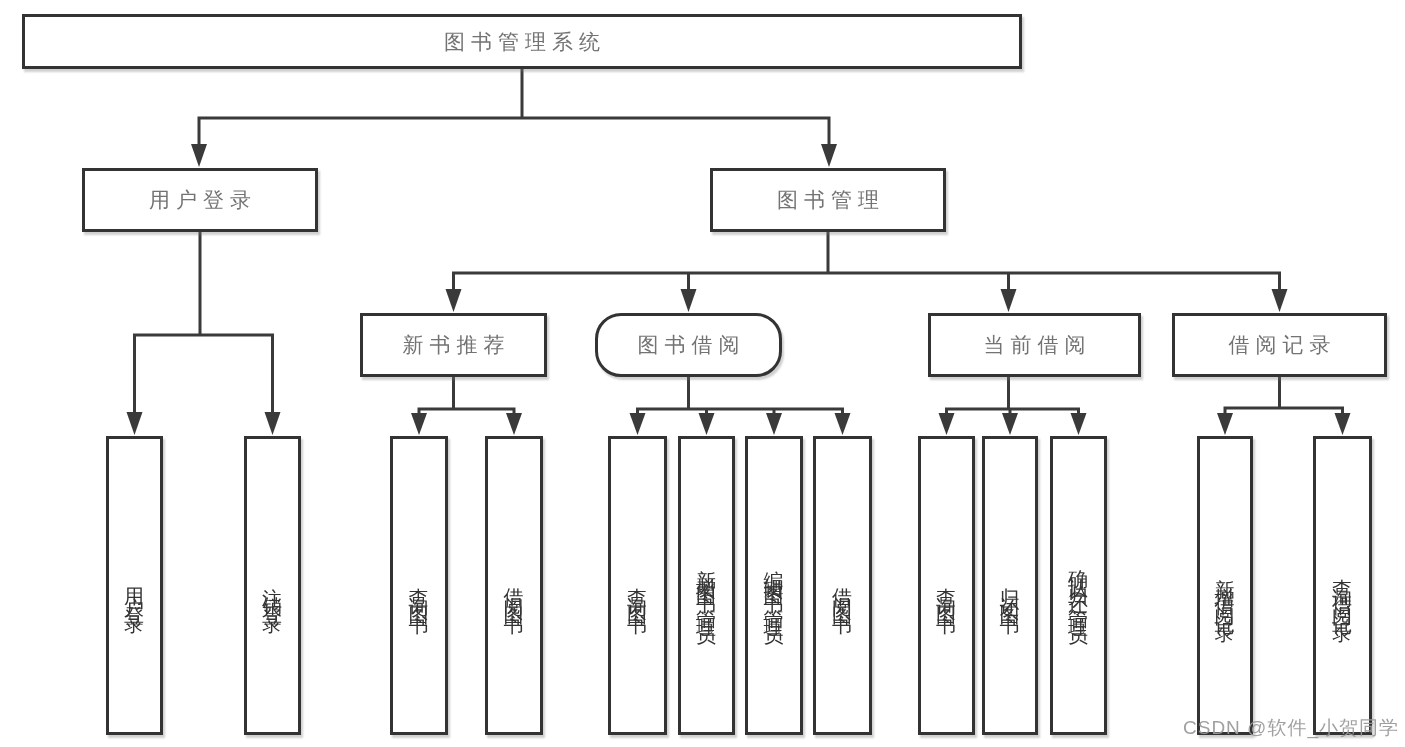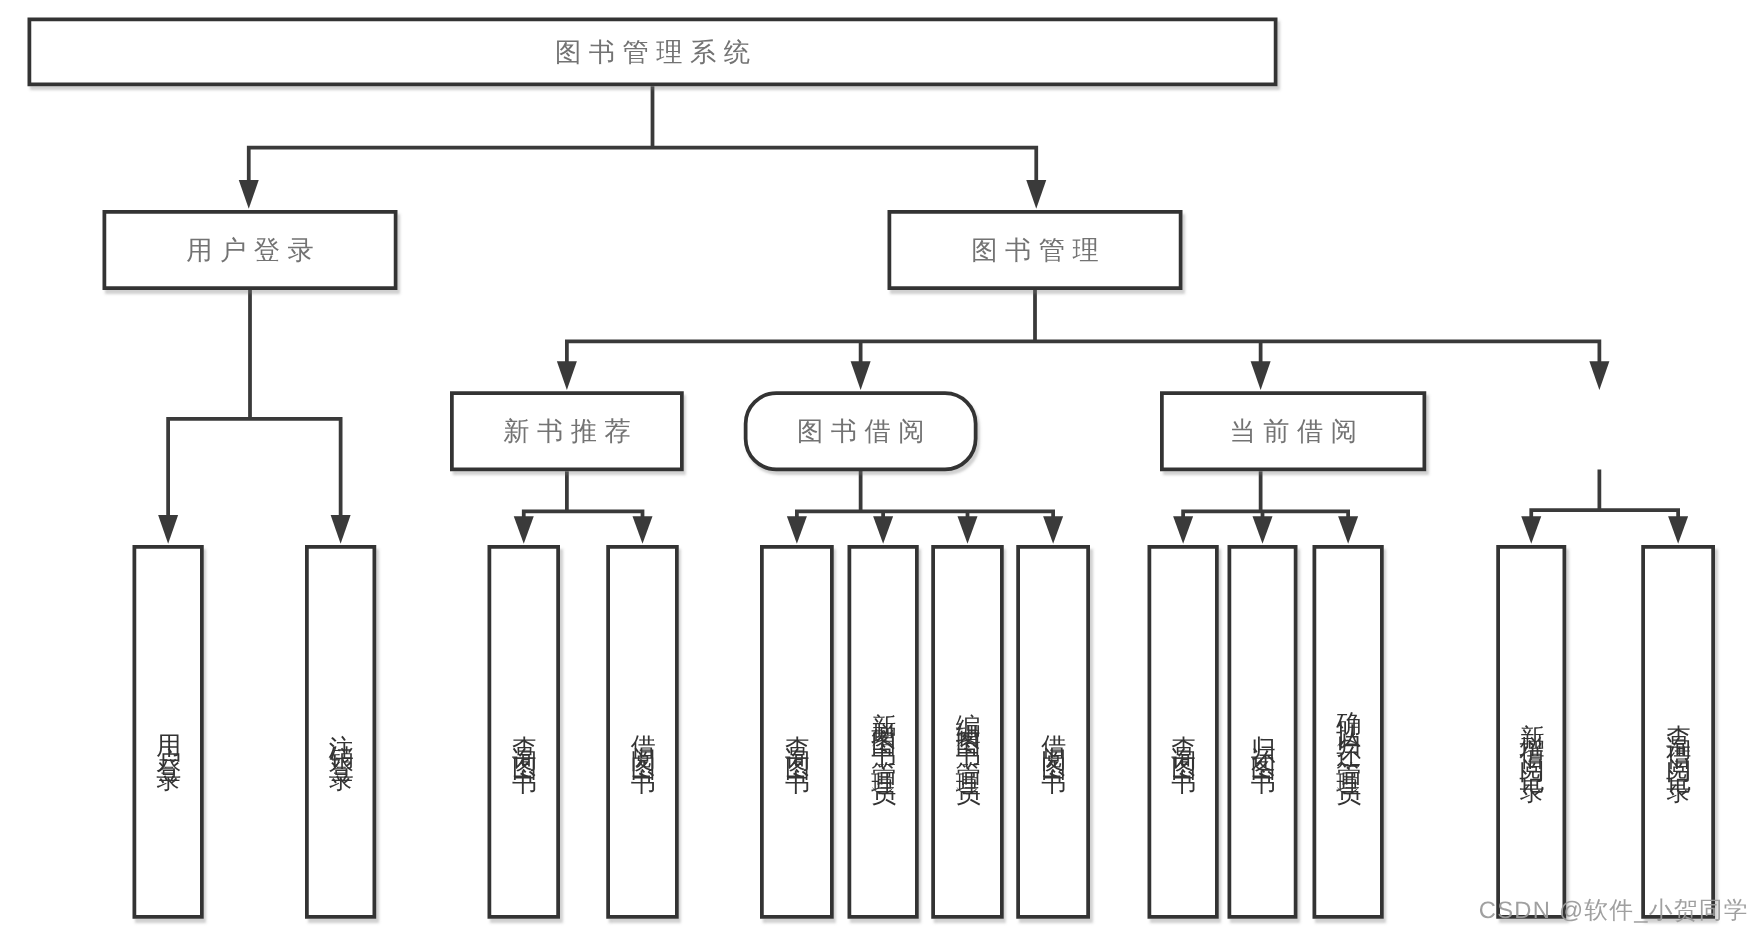--- a/index.html
+++ b/index.html
@@ -106,20 +106,23 @@
 
   <div class="node" style="left:360px;top:313px;width:187px;height:64px;">
     <span class="hlabel">新书推荐</span>
   </div>
   <div class="node" style="left:595px;top:313px;width:187px;height:64px;border-radius:26px;">
     <span class="hlabel">图书借阅</span>
   </div>
   <div class="node" style="left:902px;top:313px;width:213px;height:64px;margin-left:26px;">
     <span class="hlabel">当前借阅</span>
   </div>
+  <div class="node" style="left:1172px;top:313px;width:215px;height:64px;">
+    <span class="hlabel">借阅记录</span>
+  </div>
 
   <div class="node leaf" style="left:106px;top:436px;width:57px;height:299px;">
     <span class="vtext">用户登录</span>
   </div>
   <div class="node leaf" style="left:244px;top:436px;width:57px;height:299px;">
     <span class="vtext">注销登录</span>
   </div>
 
   <div class="node leaf" style="left:390px;top:436px;width:58px;height:299px;">
     <span class="vtext">查询图书</span>

